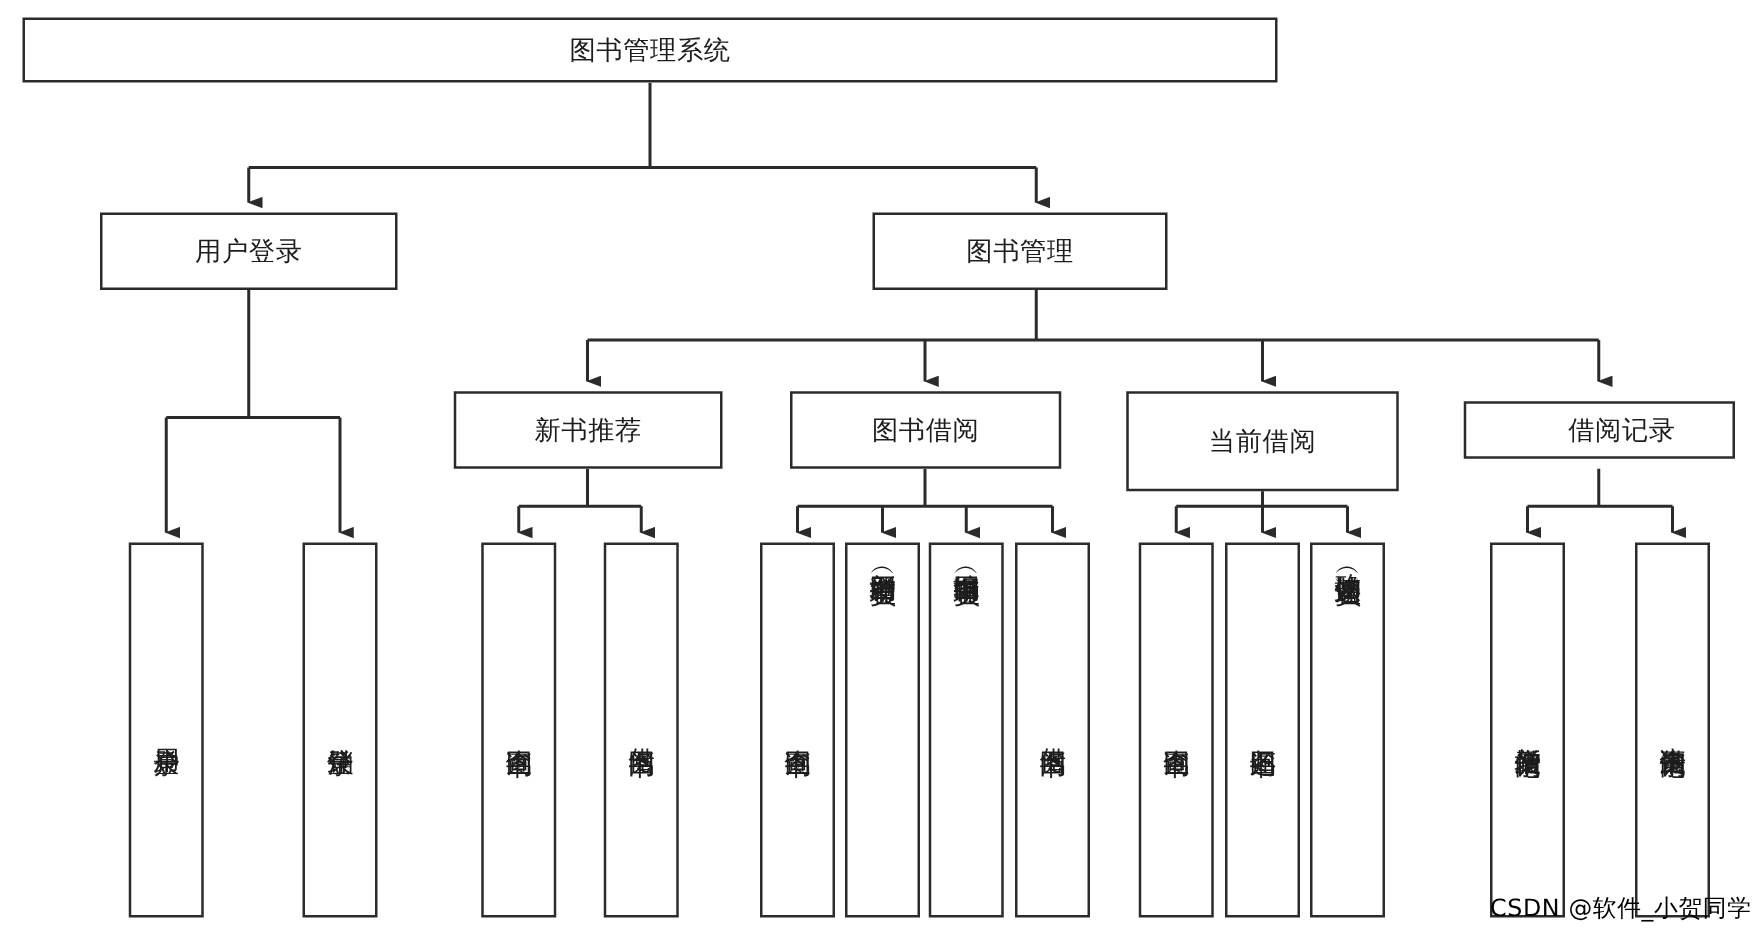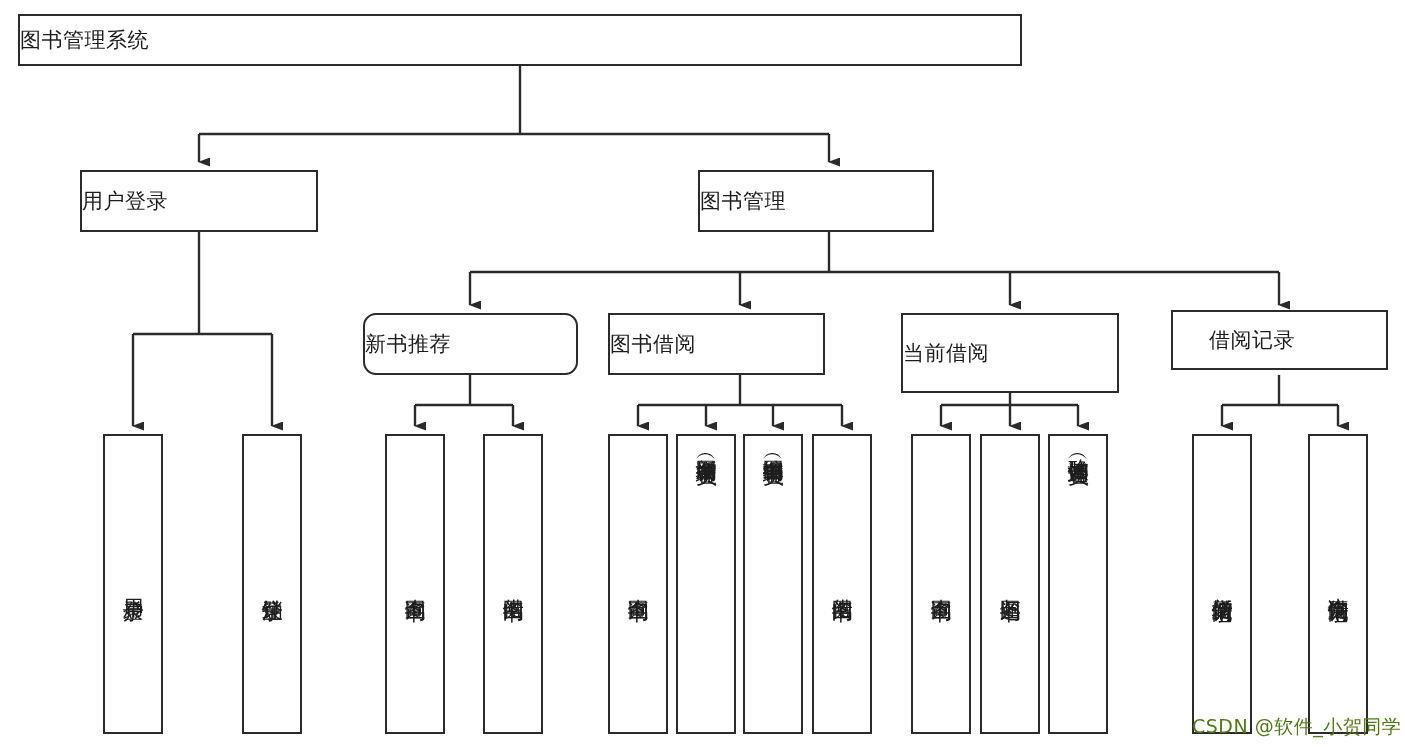--- a/index.html
+++ b/index.html
@@ -23,20 +23,21 @@
     height: 747px;
     pointer-events: none;
   }
   .node {
     position: absolute;
     box-sizing: border-box;
     border: 2.4px solid #2b2b2b;
     background: #ffffff;
     display: flex;
     align-items: center;
+    justify-content: center;
     color: #1d1d1d;
   }
   .node .label {
     font-size: 21px;
     line-height: 1.18;
     letter-spacing: 0.5px;
     white-space: nowrap;
   }
   .node.vertical .label {
     writing-mode: vertical-rl;
@@ -52,21 +53,21 @@
     justify-content: center;
     padding-top: 6px;
   }
   .node.vertical.centered {
     align-items: center;
     padding-top: 0;
   }
   .watermark {
     position: absolute;
     font-size: 19px;
-    color: #4d7c0f;
+    color: #000000;
     letter-spacing: 0.5px;
     white-space: nowrap;
     font-family: "DejaVu Sans", "Liberation Sans", sans-serif;
   }
 </style>
 </head>
 <body>
 
 <div id="canvas">
 
@@ -125,30 +126,30 @@
     <span class="label">图书管理系统</span>
   </div>
 
   <div class="node" style="left:80px; top:170px; width:238px; height:62px;">
     <span class="label">用户登录</span>
   </div>
   <div class="node" style="left:698px; top:170px; width:236px; height:62px;">
     <span class="label">图书管理</span>
   </div>
 
-  <div class="node" style="left:363px; top:313px; width:215px; height:62px;border-radius:13px;">
+  <div class="node" style="left:363px; top:313px; width:215px; height:62px;">
     <span class="label">新书推荐</span>
   </div>
-  <div class="node" style="left:608px; top:313px; width:217px; height:62px;">
+  <div class="node" style="left:632px; top:313px; width:217px; height:62px;">
     <span class="label">图书借阅</span>
   </div>
   <div class="node" style="left:901px; top:313px; width:218px; height:80px;">
     <span class="label">当前借阅</span>
   </div>
-  <div class="node" style="left:1171px; top:310px; width:217px; height:60px;padding-left:36px;">
+  <div class="node" style="left:1171px; top:321px; width:217px; height:46px;padding-left:36px;">
     <span class="label">借阅记录</span>
   </div>
 
   <div class="node vertical centered" style="left:103px; top:434px; width:60px; height:300px;">
     <span class="label">用户登录</span>
   </div>
   <div class="node vertical centered" style="left:242px; top:434px; width:60px; height:300px;">
     <span class="label">注销登录</span>
   </div>
 

